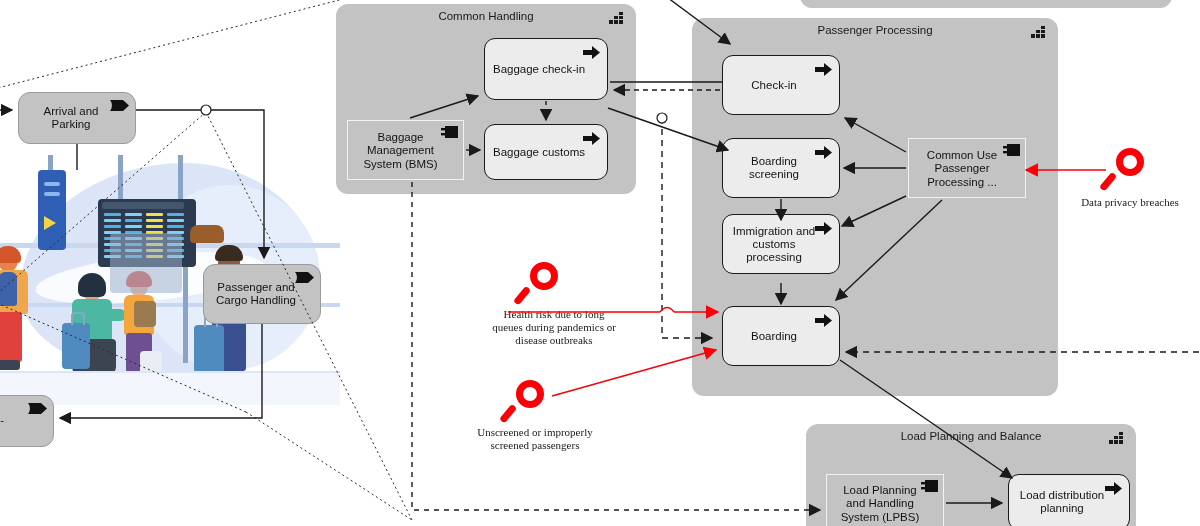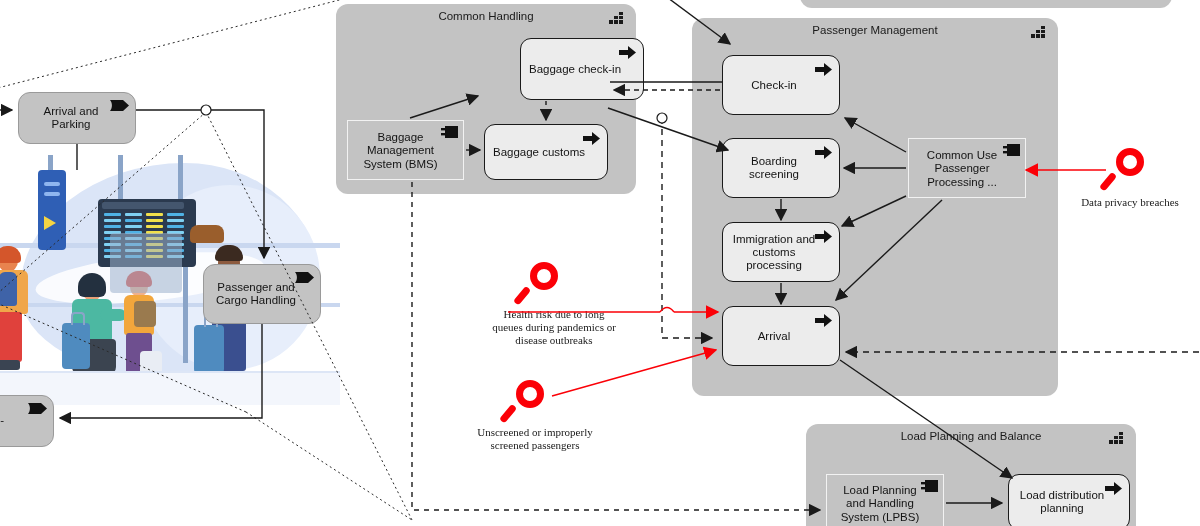--- a/index.html
+++ b/index.html
@@ -196,21 +196,21 @@
             <rect x="5" y="8" width="4" height="4"></rect>
             <rect x="10" y="8" width="4" height="4"></rect>
         <rect x="5" y="4" width="4" height="3"></rect>
             <rect x="10" y="4" width="4" height="3"></rect>
             <rect x="10" y="0" width="4" height="3"></rect>
       </g>
         </svg>
     </span>
   </div>
 
-  <div class="proc" style="left:484px;top:38px;width:124px;height:62px;margin-left:36px;">
+  <div class="proc" style="left:484px;top:38px;width:124px;height:62px;">
     <span>Baggage check-in</span>
     <span class="ic ic-proc" style="right:7px;top:7px;">
       <svg width="17" height="13" viewBox="0 0 17 13">
           <path d="M0 4h9V0l8 6.5L9 13V9H0z" fill="#111"></path>
         </svg>
     </span>
   </div>
 
   <div class="proc" style="left:484px;top:124px;width:124px;height:56px;">
     <span>Baggage customs</span>
@@ -226,21 +226,21 @@
     <span class="ic ic-app" style="right:5px;top:4px;">
       <svg width="17" height="14" viewBox="0 0 17 14">
         <rect x="4" y="1" width="13" height="12" fill="#111"></rect>
         <rect x="0" y="3" width="7" height="2.4" fill="#111"></rect>
         <rect x="0" y="8" width="7" height="2.4" fill="#111"></rect>
       </svg>
     </span>
   </div>
 
   <div class="grp" style="left:692px;top:18px;width:366px;height:378px;">
-    <div class="grp-title">Passenger Management</div>
+    <div class="grp-title">Passenger Processing</div>
     <span class="ic ic-func" style="right:12px;top:7px;">
       <svg width="15" height="13" viewBox="0 0 15 13">
           <g fill="#1a1a1a">
         <rect x="0" y="8" width="4" height="4"></rect>
             <rect x="5" y="8" width="4" height="4"></rect>
             <rect x="10" y="8" width="4" height="4"></rect>
         <rect x="5" y="4" width="4" height="3"></rect>
             <rect x="10" y="4" width="4" height="3"></rect>
             <rect x="10" y="0" width="4" height="3"></rect>
       </g>
@@ -261,31 +261,31 @@
 
   <div class="proc" style="left:722px;top:138px;width:118px;height:60px;">
     <span>Boarding screening</span>
     <span class="ic ic-proc" style="right:7px;top:7px;">
       <svg width="17" height="13" viewBox="0 0 17 13">
           <path d="M0 4h9V0l8 6.5L9 13V9H0z" fill="#111"></path>
         </svg>
     </span>
   </div>
 
-  <div class="proc" style="left:722px;top:222px;width:118px;height:60px;">
+  <div class="proc" style="left:722px;top:214px;width:118px;height:60px;">
     <span>Immigration and customs processing</span>
     <span class="ic ic-proc" style="right:7px;top:7px;">
       <svg width="17" height="13" viewBox="0 0 17 13">
           <path d="M0 4h9V0l8 6.5L9 13V9H0z" fill="#111"></path>
         </svg>
     </span>
   </div>
 
   <div class="proc" style="left:722px;top:306px;width:118px;height:60px;">
-    <span>Arrival</span>
+    <span>Boarding</span>
     <span class="ic ic-proc" style="right:7px;top:7px;">
       <svg width="17" height="13" viewBox="0 0 17 13">
           <path d="M0 4h9V0l8 6.5L9 13V9H0z" fill="#111"></path>
         </svg>
     </span>
   </div>
 
   <div class="appc" style="left:908px;top:138px;width:118px;height:60px;">
     <span>Common Use Passenger Processing ...</span>
     <span class="ic ic-app" style="right:5px;top:4px;">

